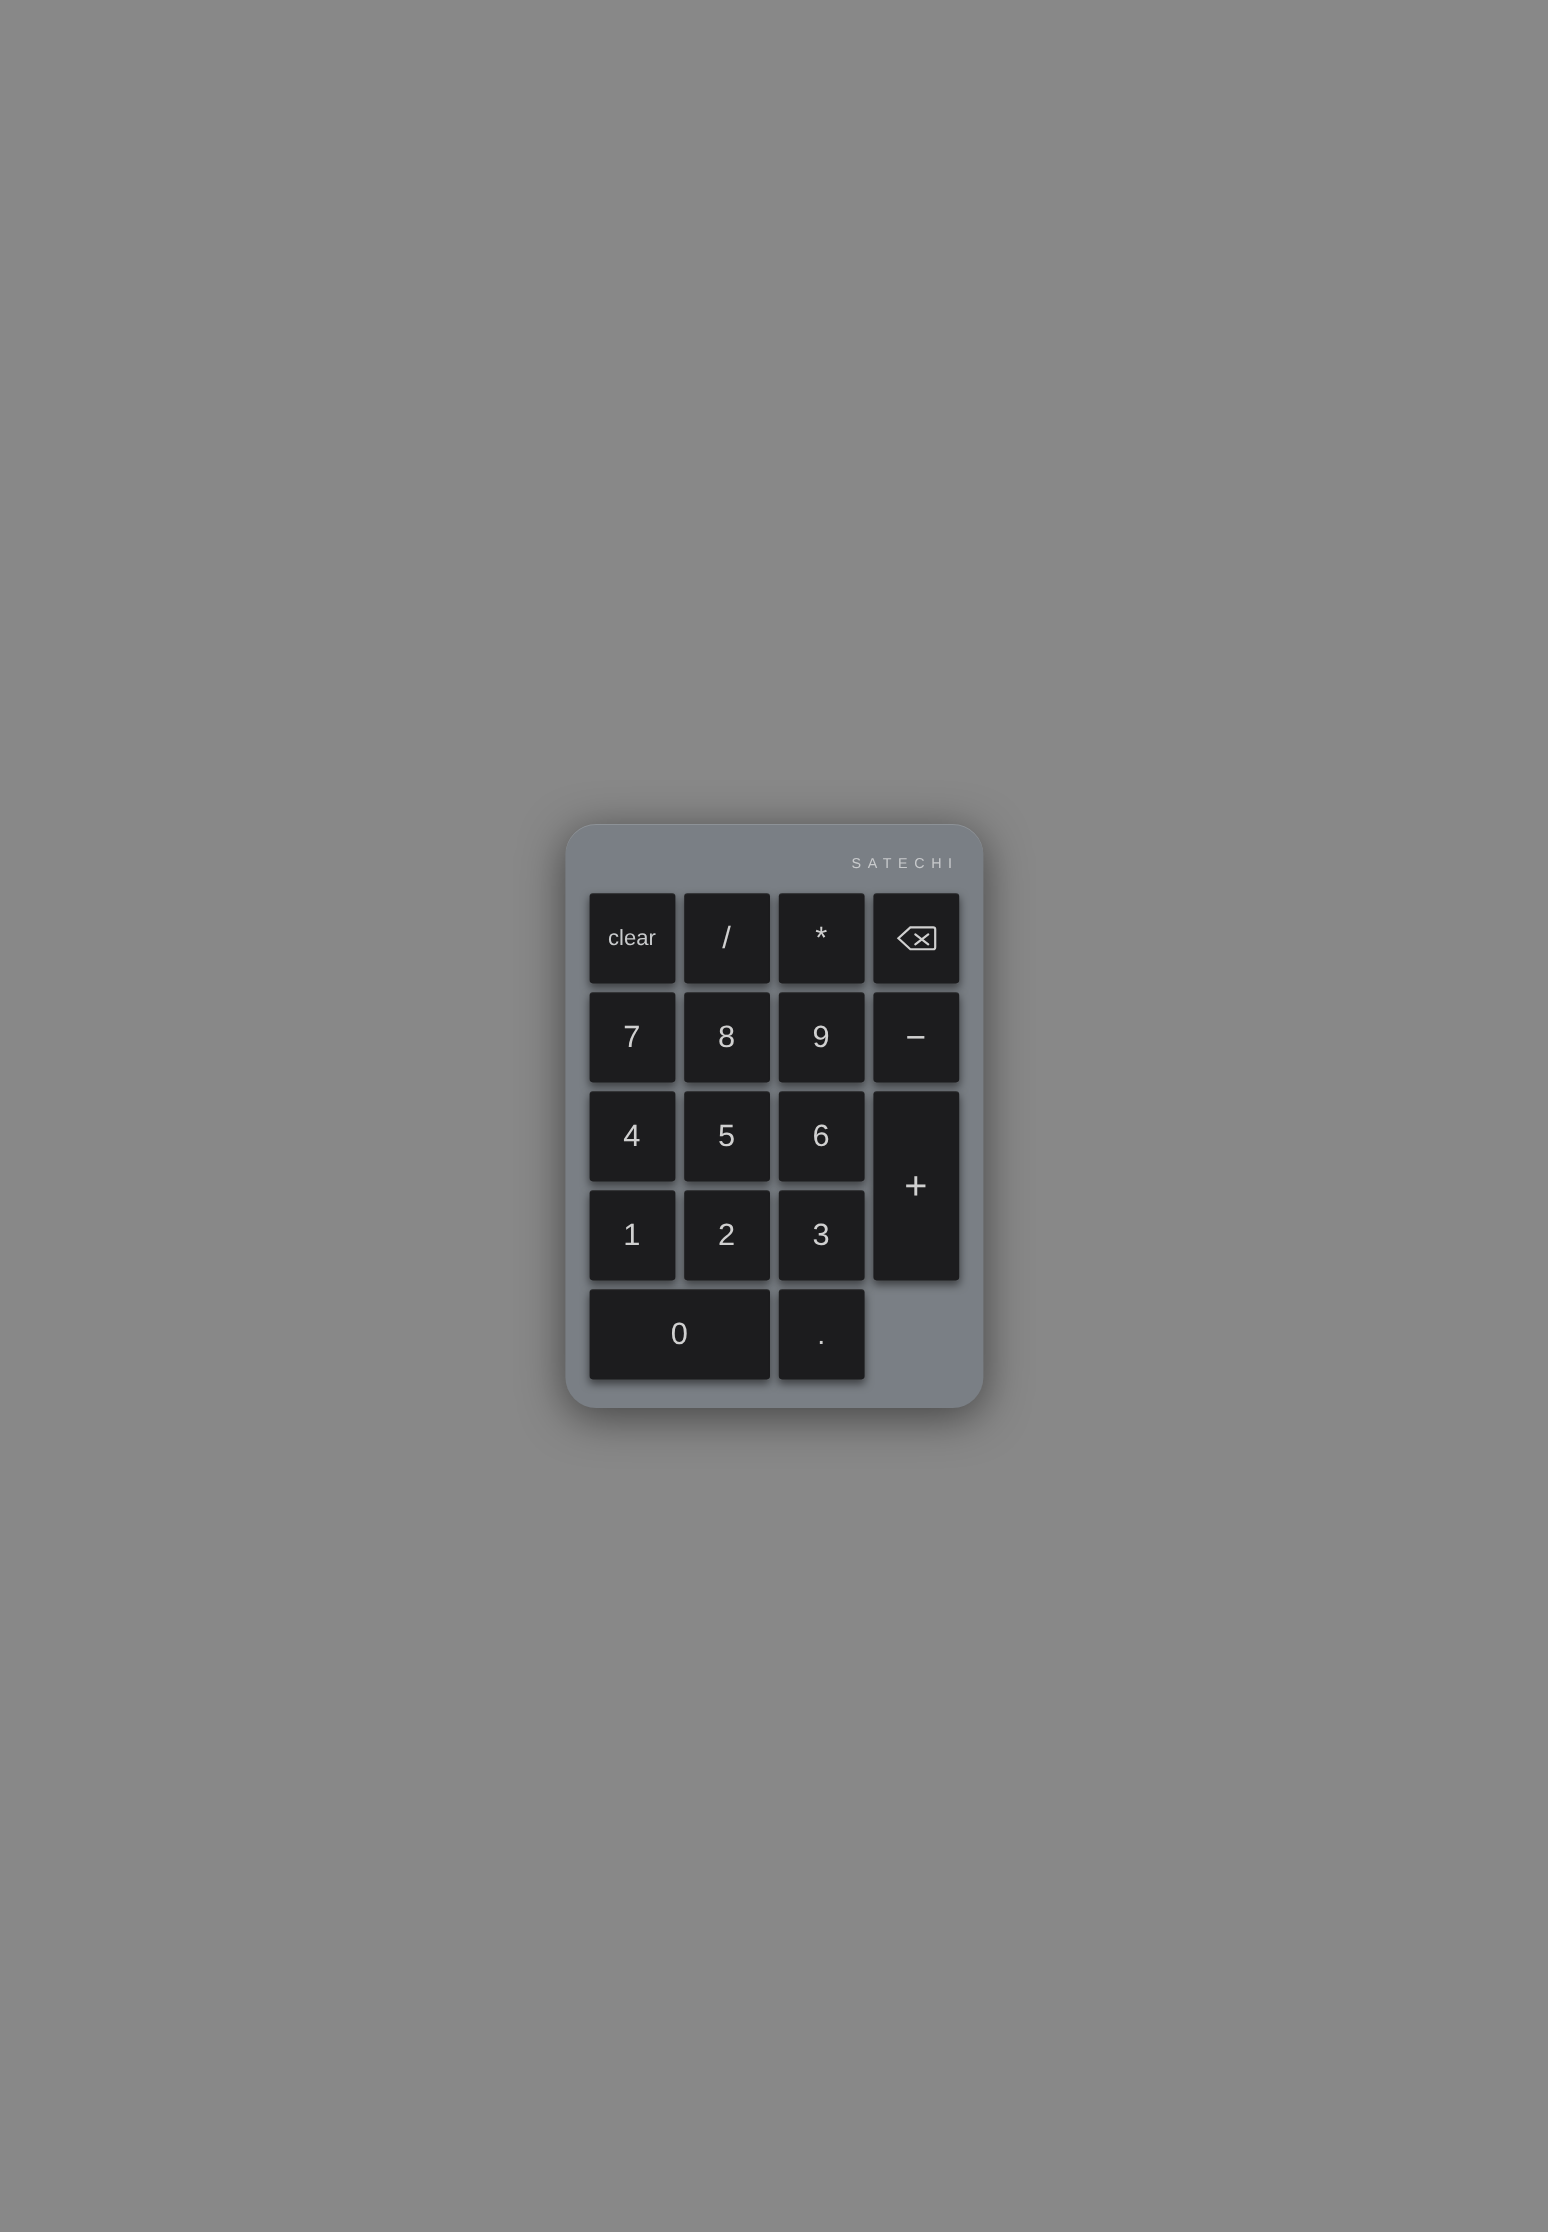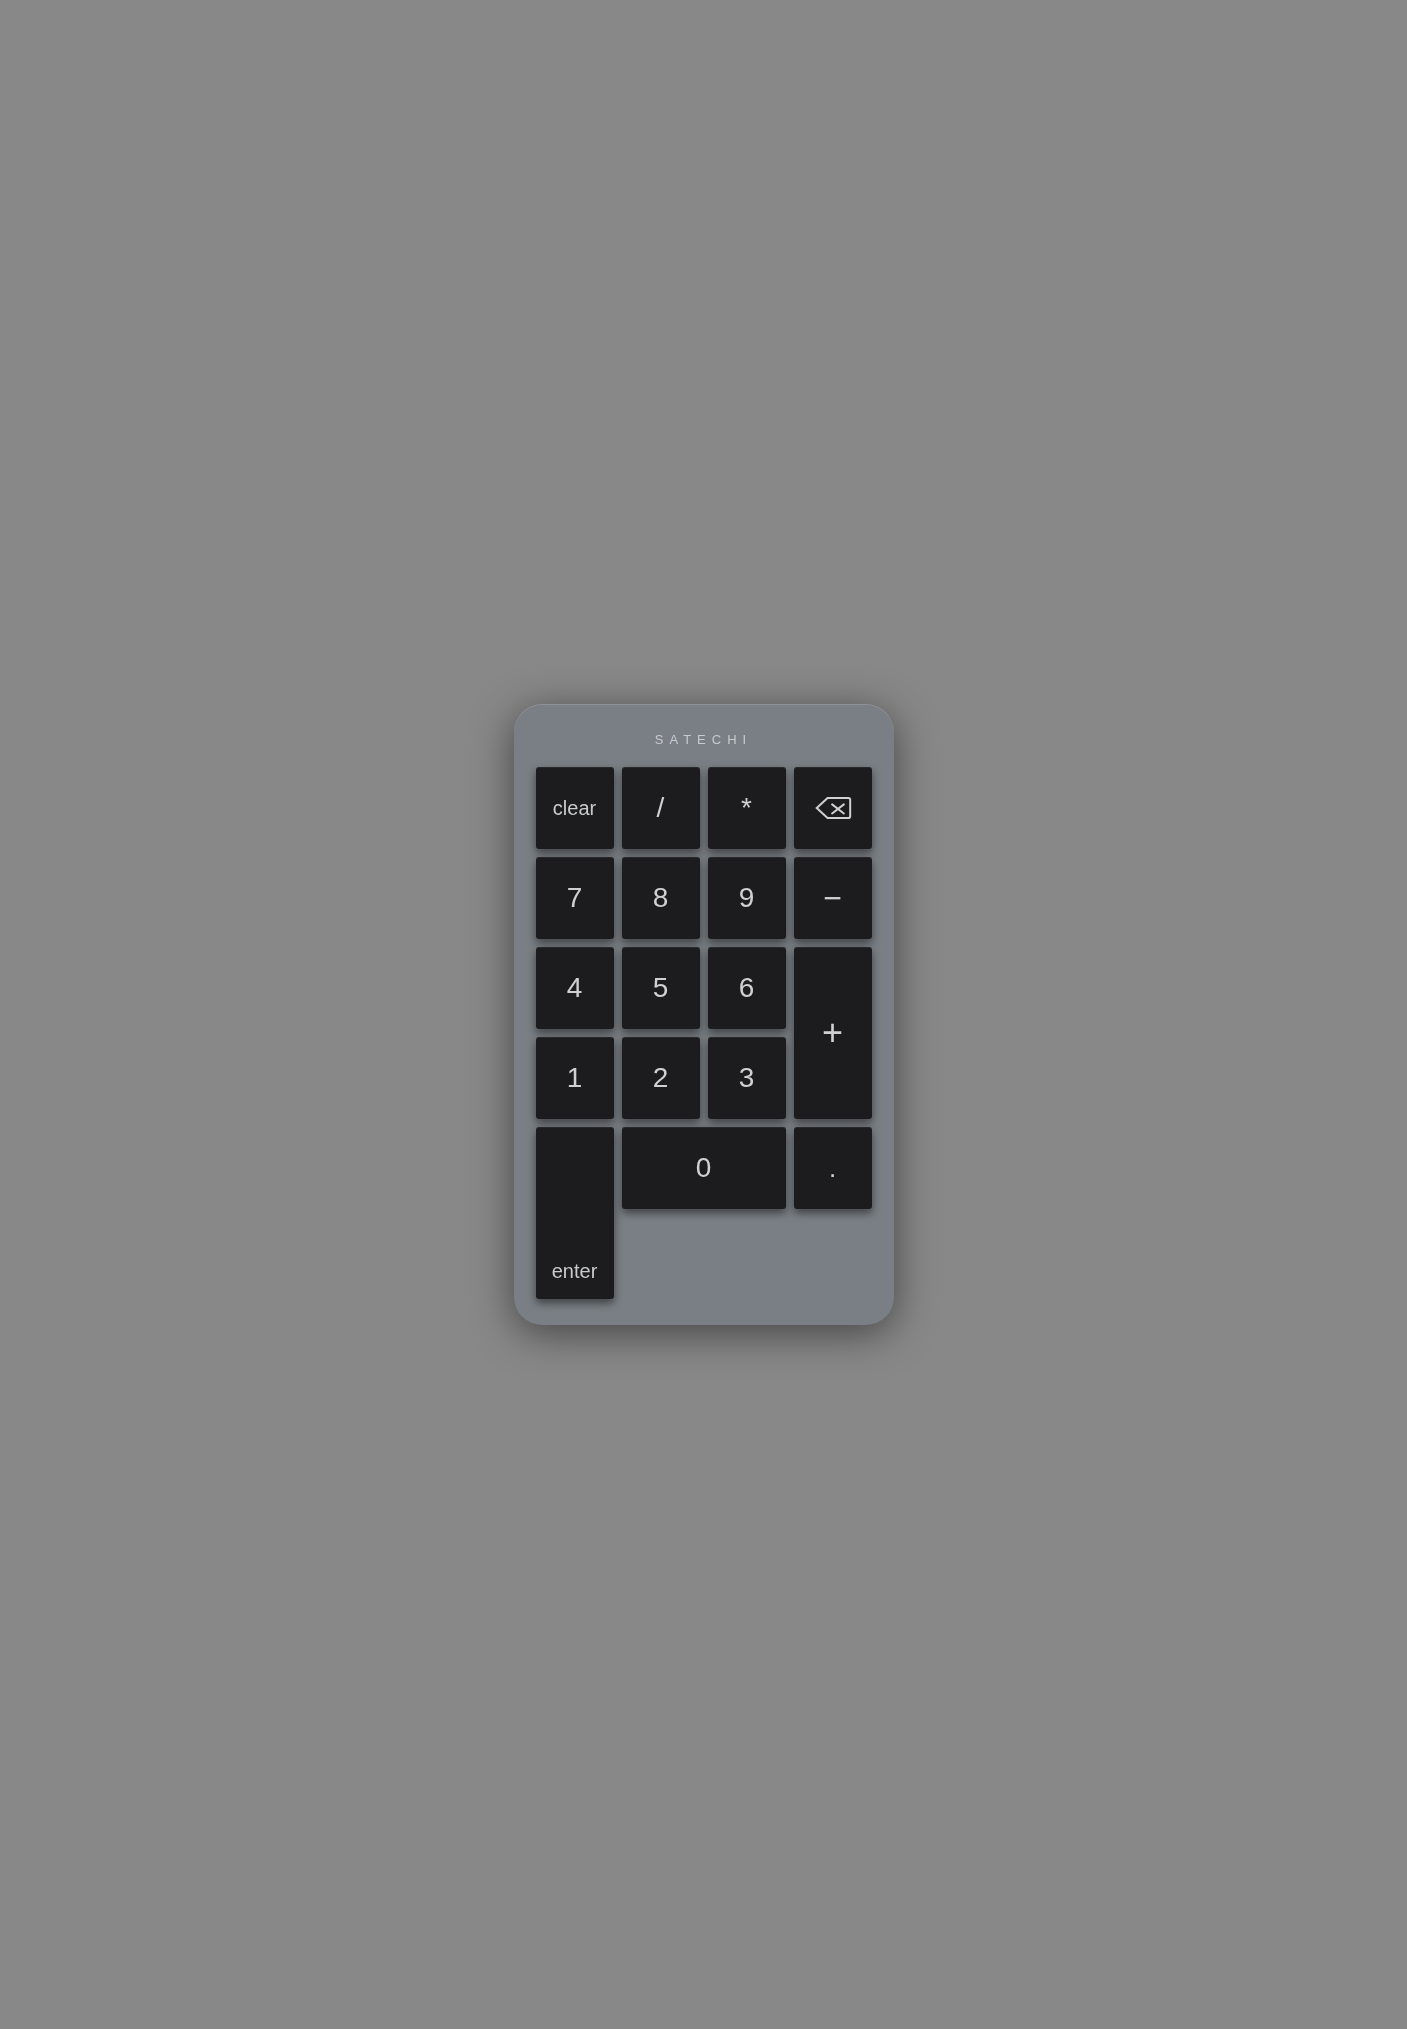--- a/index.html
+++ b/index.html
@@ -20,21 +20,21 @@
     .numpad-body {
       width: 380px;
       background: #7a7f85;
       border-radius: 28px;
       padding: 28px 22px 26px 22px;
       box-shadow: 0 8px 40px rgba(0,0,0,0.5), inset 0 1px 0 rgba(255,255,255,0.15);
       position: relative;
     }
 
     .brand-label {
-      text-align: center;
+      text-align: right;
       color: #c8cacc;
       font-size: 13px;
       letter-spacing: 6px;
       font-weight: 400;
       margin-bottom: 20px;
       text-transform: uppercase;
     }
 
     .led-dot {
       width: 6px;
@@ -152,18 +152,17 @@
     <div class="key key-minus">−</div>
 
     <div class="key">4</div>
     <div class="key">5</div>
     <div class="key">6</div>
     <div class="key key-plus">+</div>
 
     <div class="key">1</div>
     <div class="key">2</div>
     <div class="key">3</div>
-    <div class="key key-enter">enter</div>
 
     <div class="key key-zero">0</div>
     <div class="key key-dot">.</div>
   </div>
 </div>
 
 </body></html>

